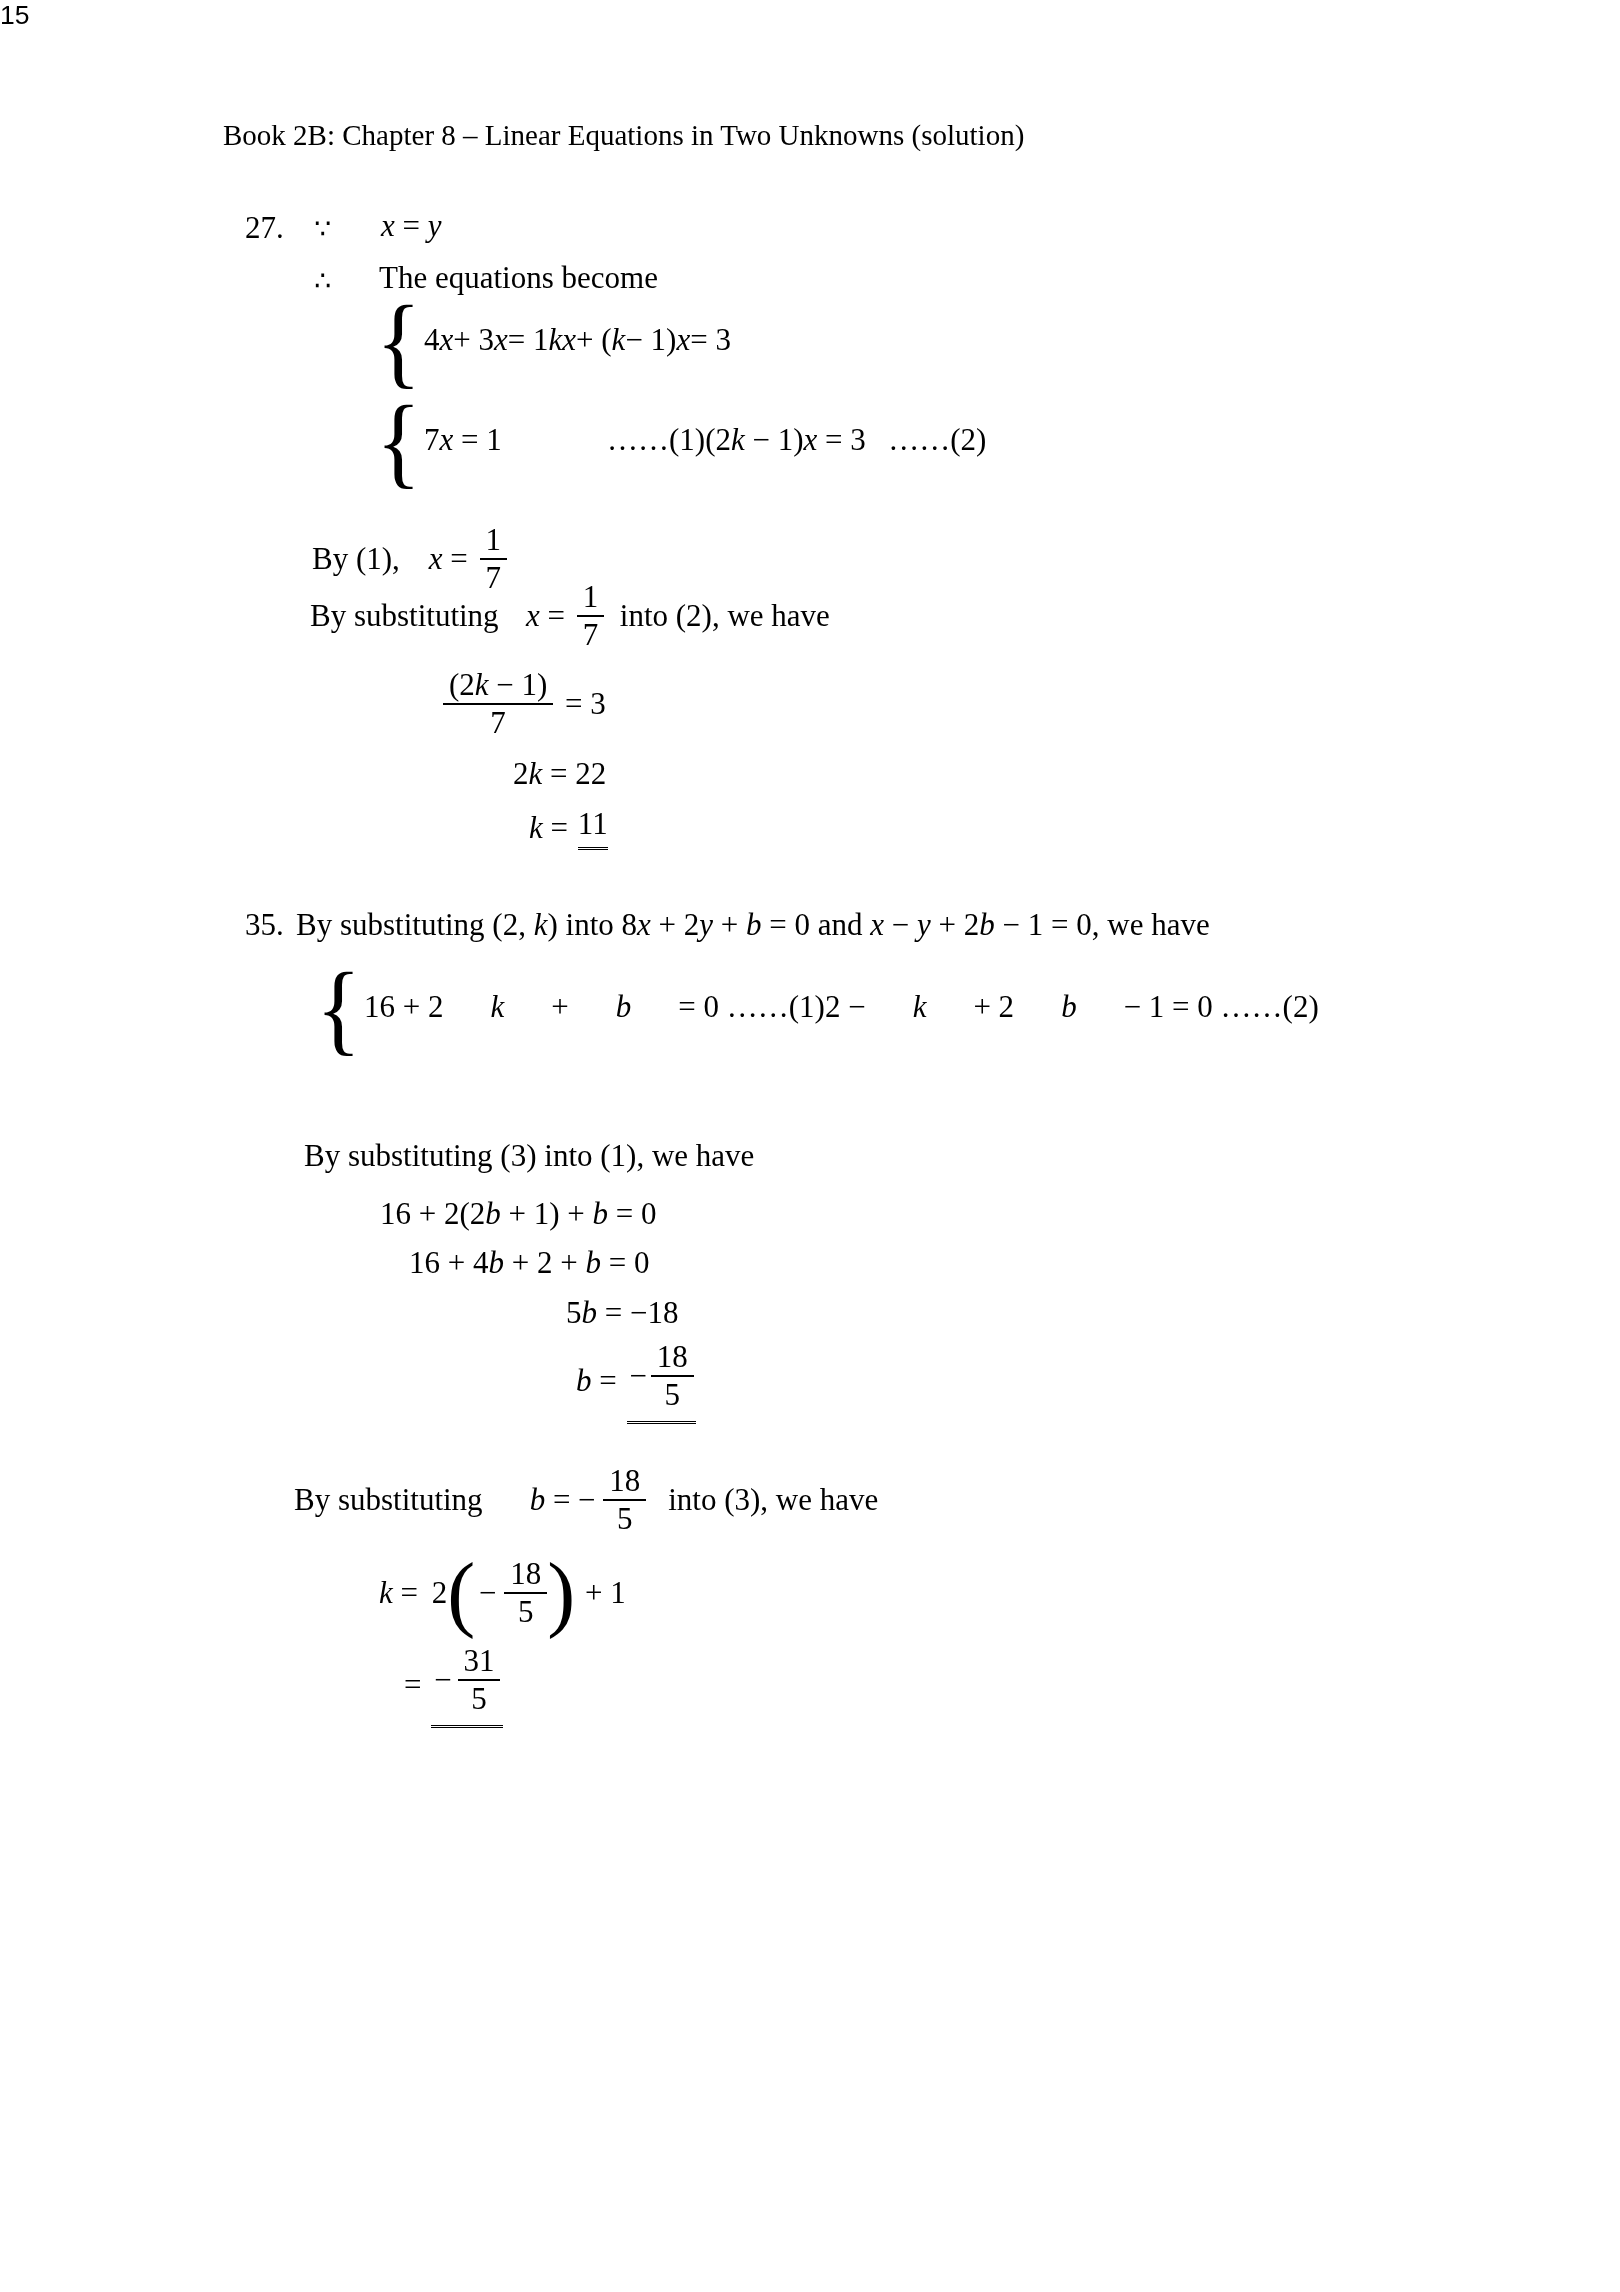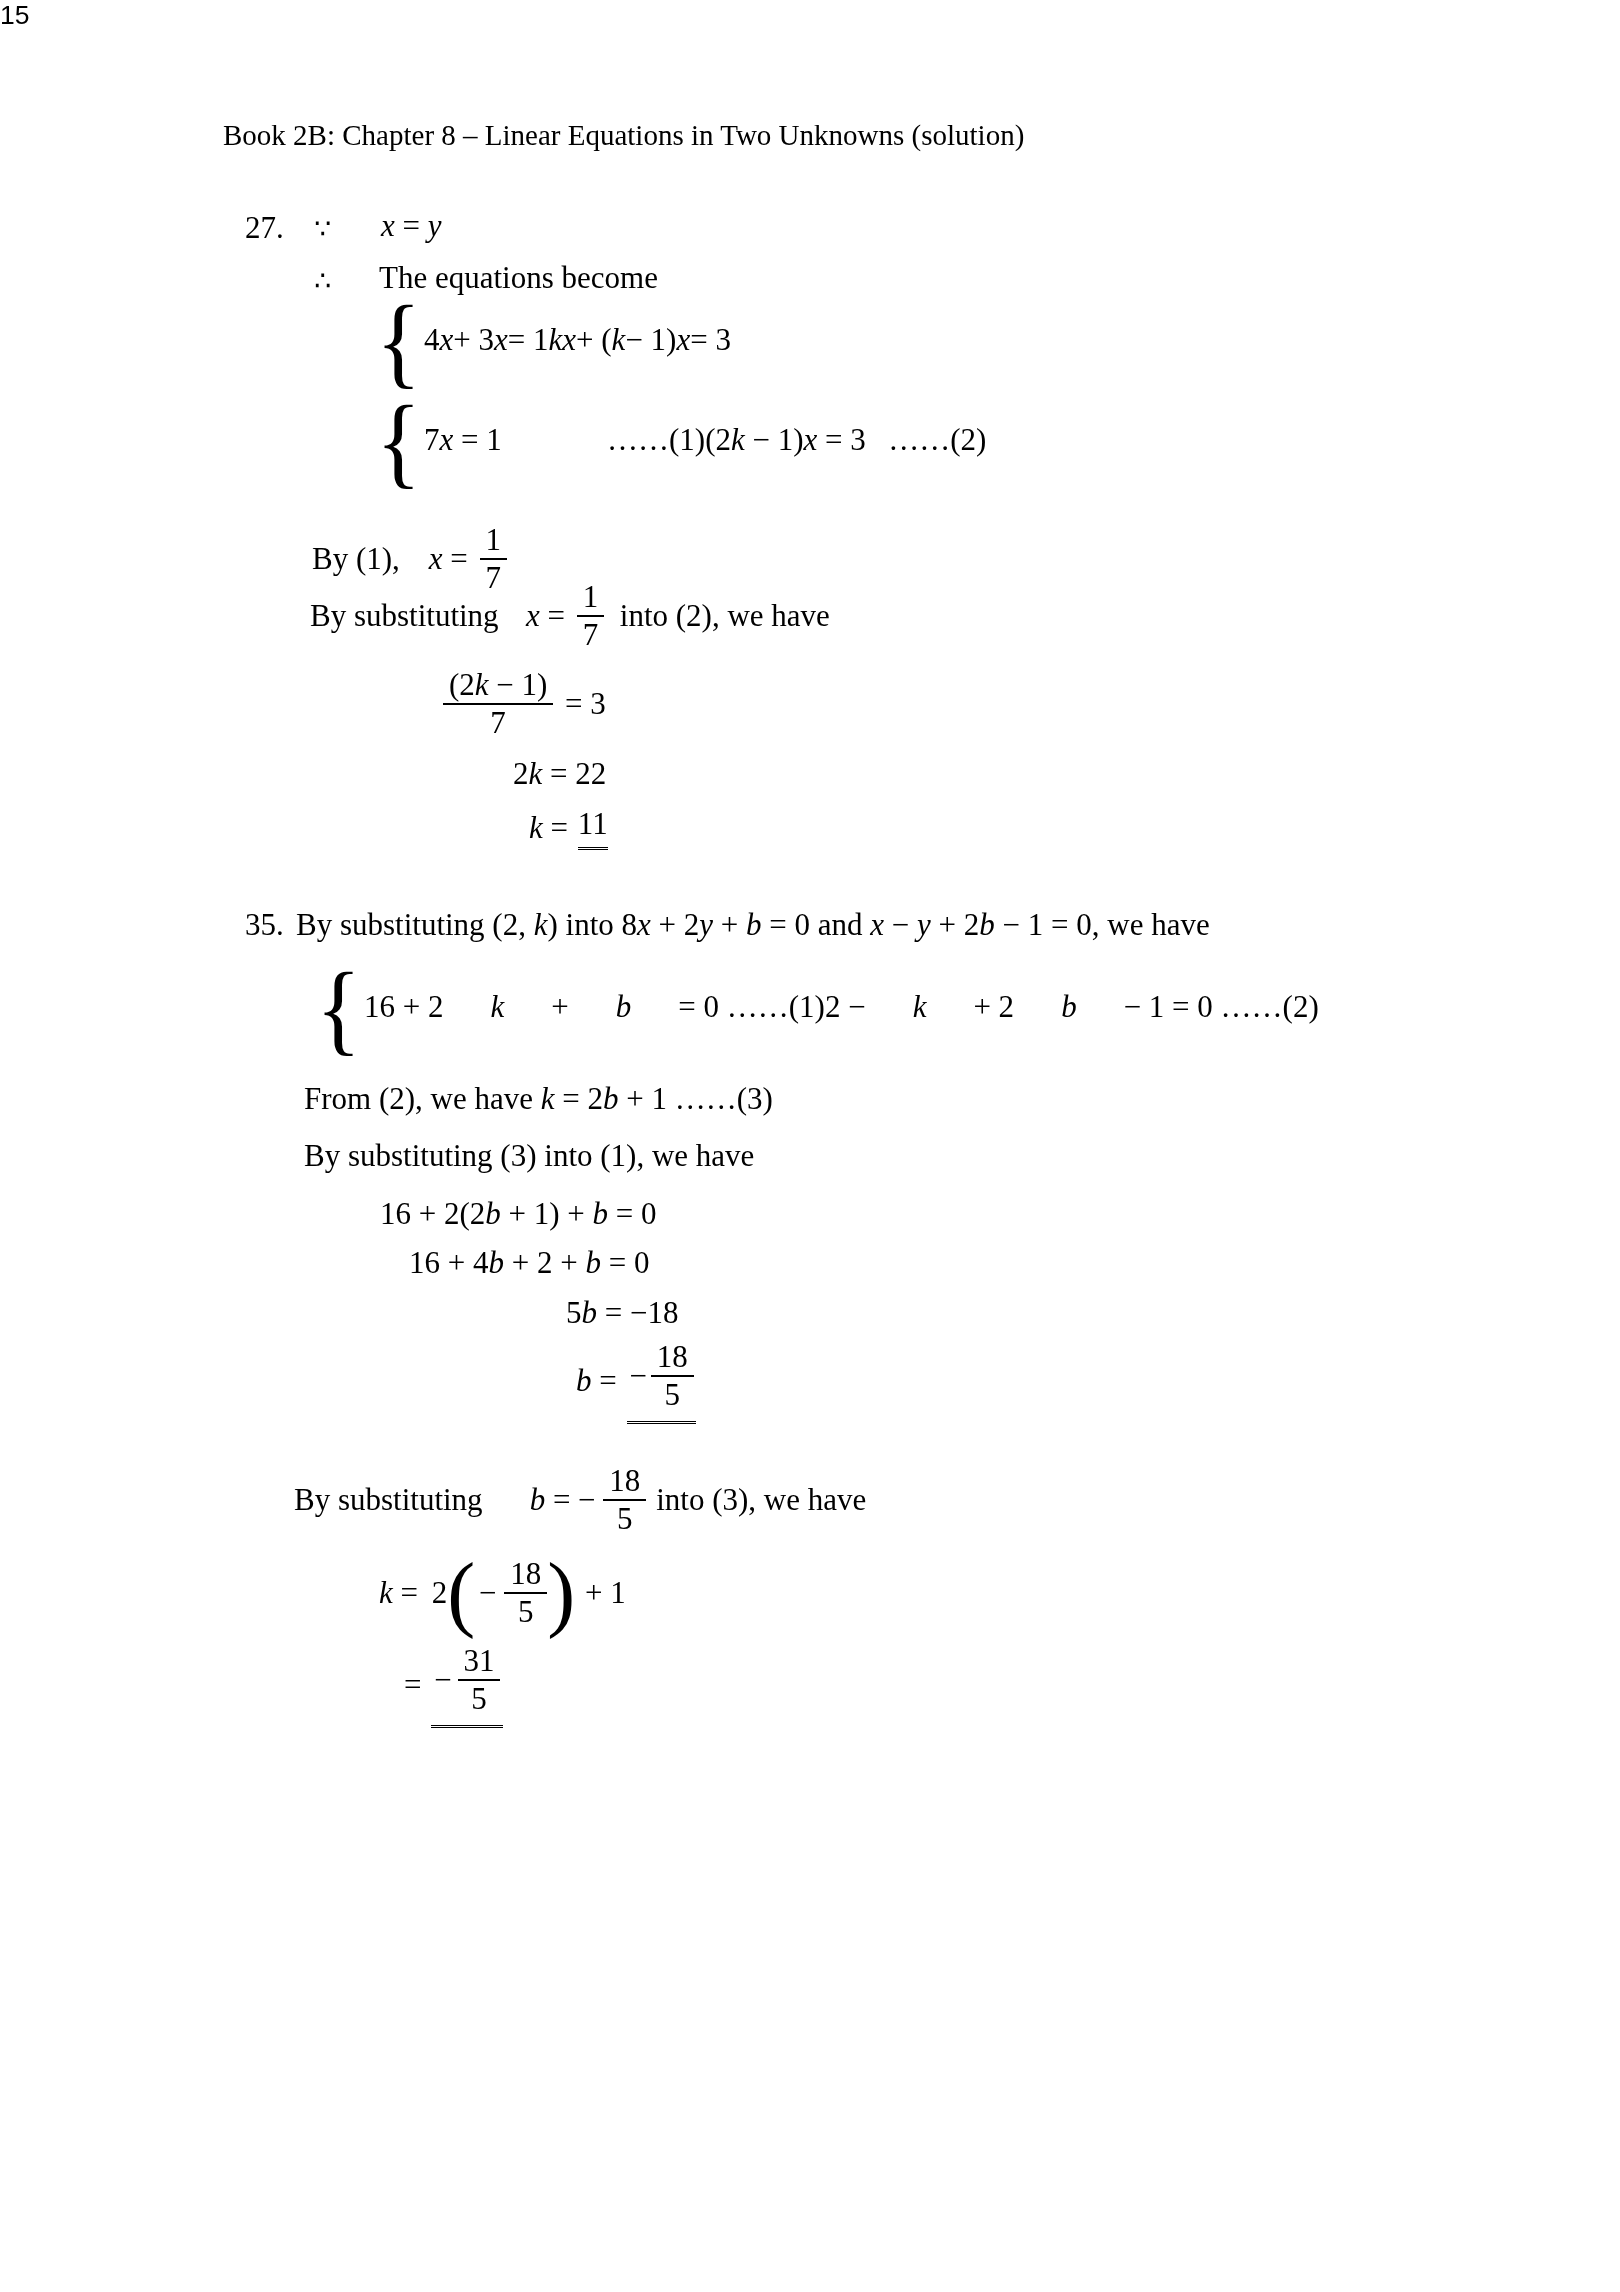--- a/index.html
+++ b/index.html
@@ -118,21 +118,20 @@
   <span class="line math" style="left:296px; top:907px;">By substituting (2, <i>k</i>) into 8<i>x</i> + 2<i>y</i> + <i>b</i> = 0 and <i>x</i> − <i>y</i> + 2<i>b</i> − 1 = 0, we have</span>
 
   <div class="line sys sys3" style="left:316px; top:960px;">
     <span class="brace">{</span>
     <div class="rows">
       <div class="srow math">16 + 2<i>k</i> + <i>b</i> = 0 ……(1)</div>
       <div class="srow math">2 − <i>k</i> + 2<i>b</i> − 1 = 0 ……(2)</div>
     </div>
   </div>
 
-  <div class="line math" style="left:304px; top:1081px;">From (2), we have <i>k</i> = 2<i>b</i> + 1 ……(3)</div>
 
   <div class="line" style="left:304px; top:1138px;">By substituting (3) into (1), we have</div>
 
   <div class="line math" style="left:380px; top:1196px;">16 + 2(2<i>b</i> + 1) + <i>b</i> = 0</div>
 
   <div class="line math" style="left:409px; top:1245px;">16 + 4<i>b</i> + 2 + <i>b</i> = 0</div>
 
   <div class="line math" style="left:566px; top:1295px;">5<i>b</i> = −18</div>
 
   <div class="line mrow" style="left:576px; top:1339px;">
@@ -146,21 +145,21 @@
     </span>
   </div>
 
   <div class="line mrow" style="left:294px; top:1463px;">
     <span style="margin-right:47px;">By substituting</span>
     <span class="math" style="margin-right:7.8px;"><i>b</i> = −</span>
     <span class="frac">
       <span class="num">18</span>
       <span class="den">5</span>
     </span>
-    <span style="margin-left:10px;text-align:right;">into (3), we have</span>
+    <span style="margin-left:22px;text-align:right;">into (3), we have</span>
   </div>
 
   <div class="line mrow" style="left:379px; top:1553px;">
     <span class="math" style="margin-right:13.7px;"><i>k</i> =</span>
     <span>2</span>
     <span class="bigp">(</span>
     <span class="math" style="margin:0 7.8px 0 3.9px;">−</span>
     <span class="frac">
       <span class="num">18</span>
       <span class="den">5</span>

